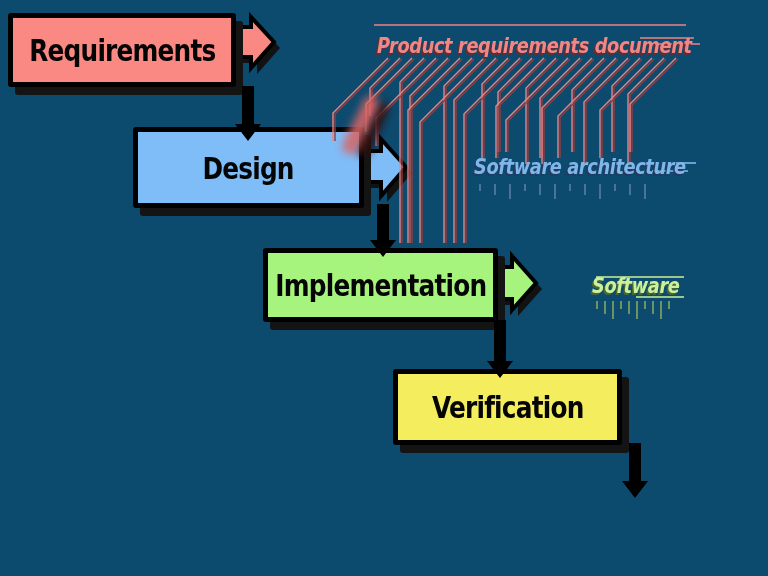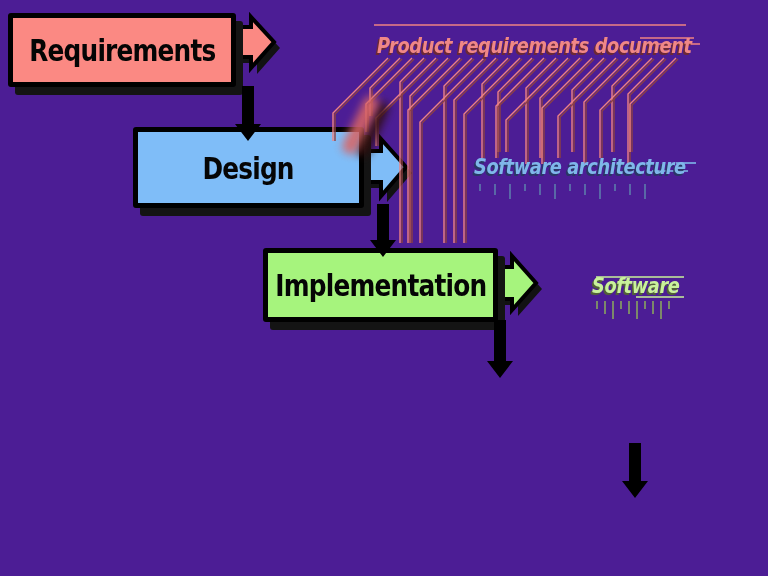--- a/index.html
+++ b/index.html
@@ -1,16 +1,16 @@
 <!DOCTYPE html>
 <html><head>
 <meta charset="utf-8">
 <style>
   html,body{margin:0;padding:0;background:#000;}
-  .canvas{position:relative;width:768px;height:576px;background:#4c1d95;overflow:hidden;
+  .canvas{position:relative;width:768px;height:576px;background:#0c4a6e;overflow:hidden;
           font-family:"DejaVu Sans",sans-serif;}
   .layer{position:absolute;left:0;top:0;width:768px;height:576px;pointer-events:none;}
   .z1{z-index:1}.z3{z-index:3}
 
   .box{position:absolute;box-sizing:border-box;border:5px solid #000;border-radius:3px;
        display:flex;align-items:center;justify-content:center;z-index:2;
        box-shadow:7px 8px 0 #141414;}
   .box-label{font-weight:700;font-size:31px;color:#050505;white-space:nowrap;
              transform:scaleX(.8);transform-origin:center;letter-spacing:-1px;}
   #box-requirements{left:8px;top:13px;width:228px;height:74px;}
@@ -53,20 +53,23 @@
   </svg>
 
   <div class="box" id="box-requirements" style="background-color: rgb(251, 137, 131);">
     <span class="box-label">Requirements</span>
   </div>
   <div class="box" id="box-implementation" style="background-color: rgb(166, 244, 125);">
     <span class="box-label">Implementation</span>
   </div>
   <div class="box" id="box-design" style="background-color: rgb(127, 189, 248);">
     <span class="box-label">Design</span>
+  </div>
+  <div class="box" id="box-verification" style="background-color: rgb(244, 238, 94);">
+    <span class="box-label">Verification</span>
   </div>
 
   <svg class="layer z3">
     <polygon points="242,86 254,86 254,124 261,124 248,141 235,124 242,124" fill="#000"></polygon>
     <polygon points="377,204 389,204 389,240 396,240 383,257 370,240 377,240" fill="#000"></polygon>
     <polygon points="494,320 506,320 506,361 513,361 500,378 487,361 494,361" fill="#000"></polygon>
     <polygon points="629,443 641,443 641,481 648,481 635,498 622,481 629,481" fill="#000"></polygon>
   </svg>
 
   <svg class="layer z3" id="glitch">

